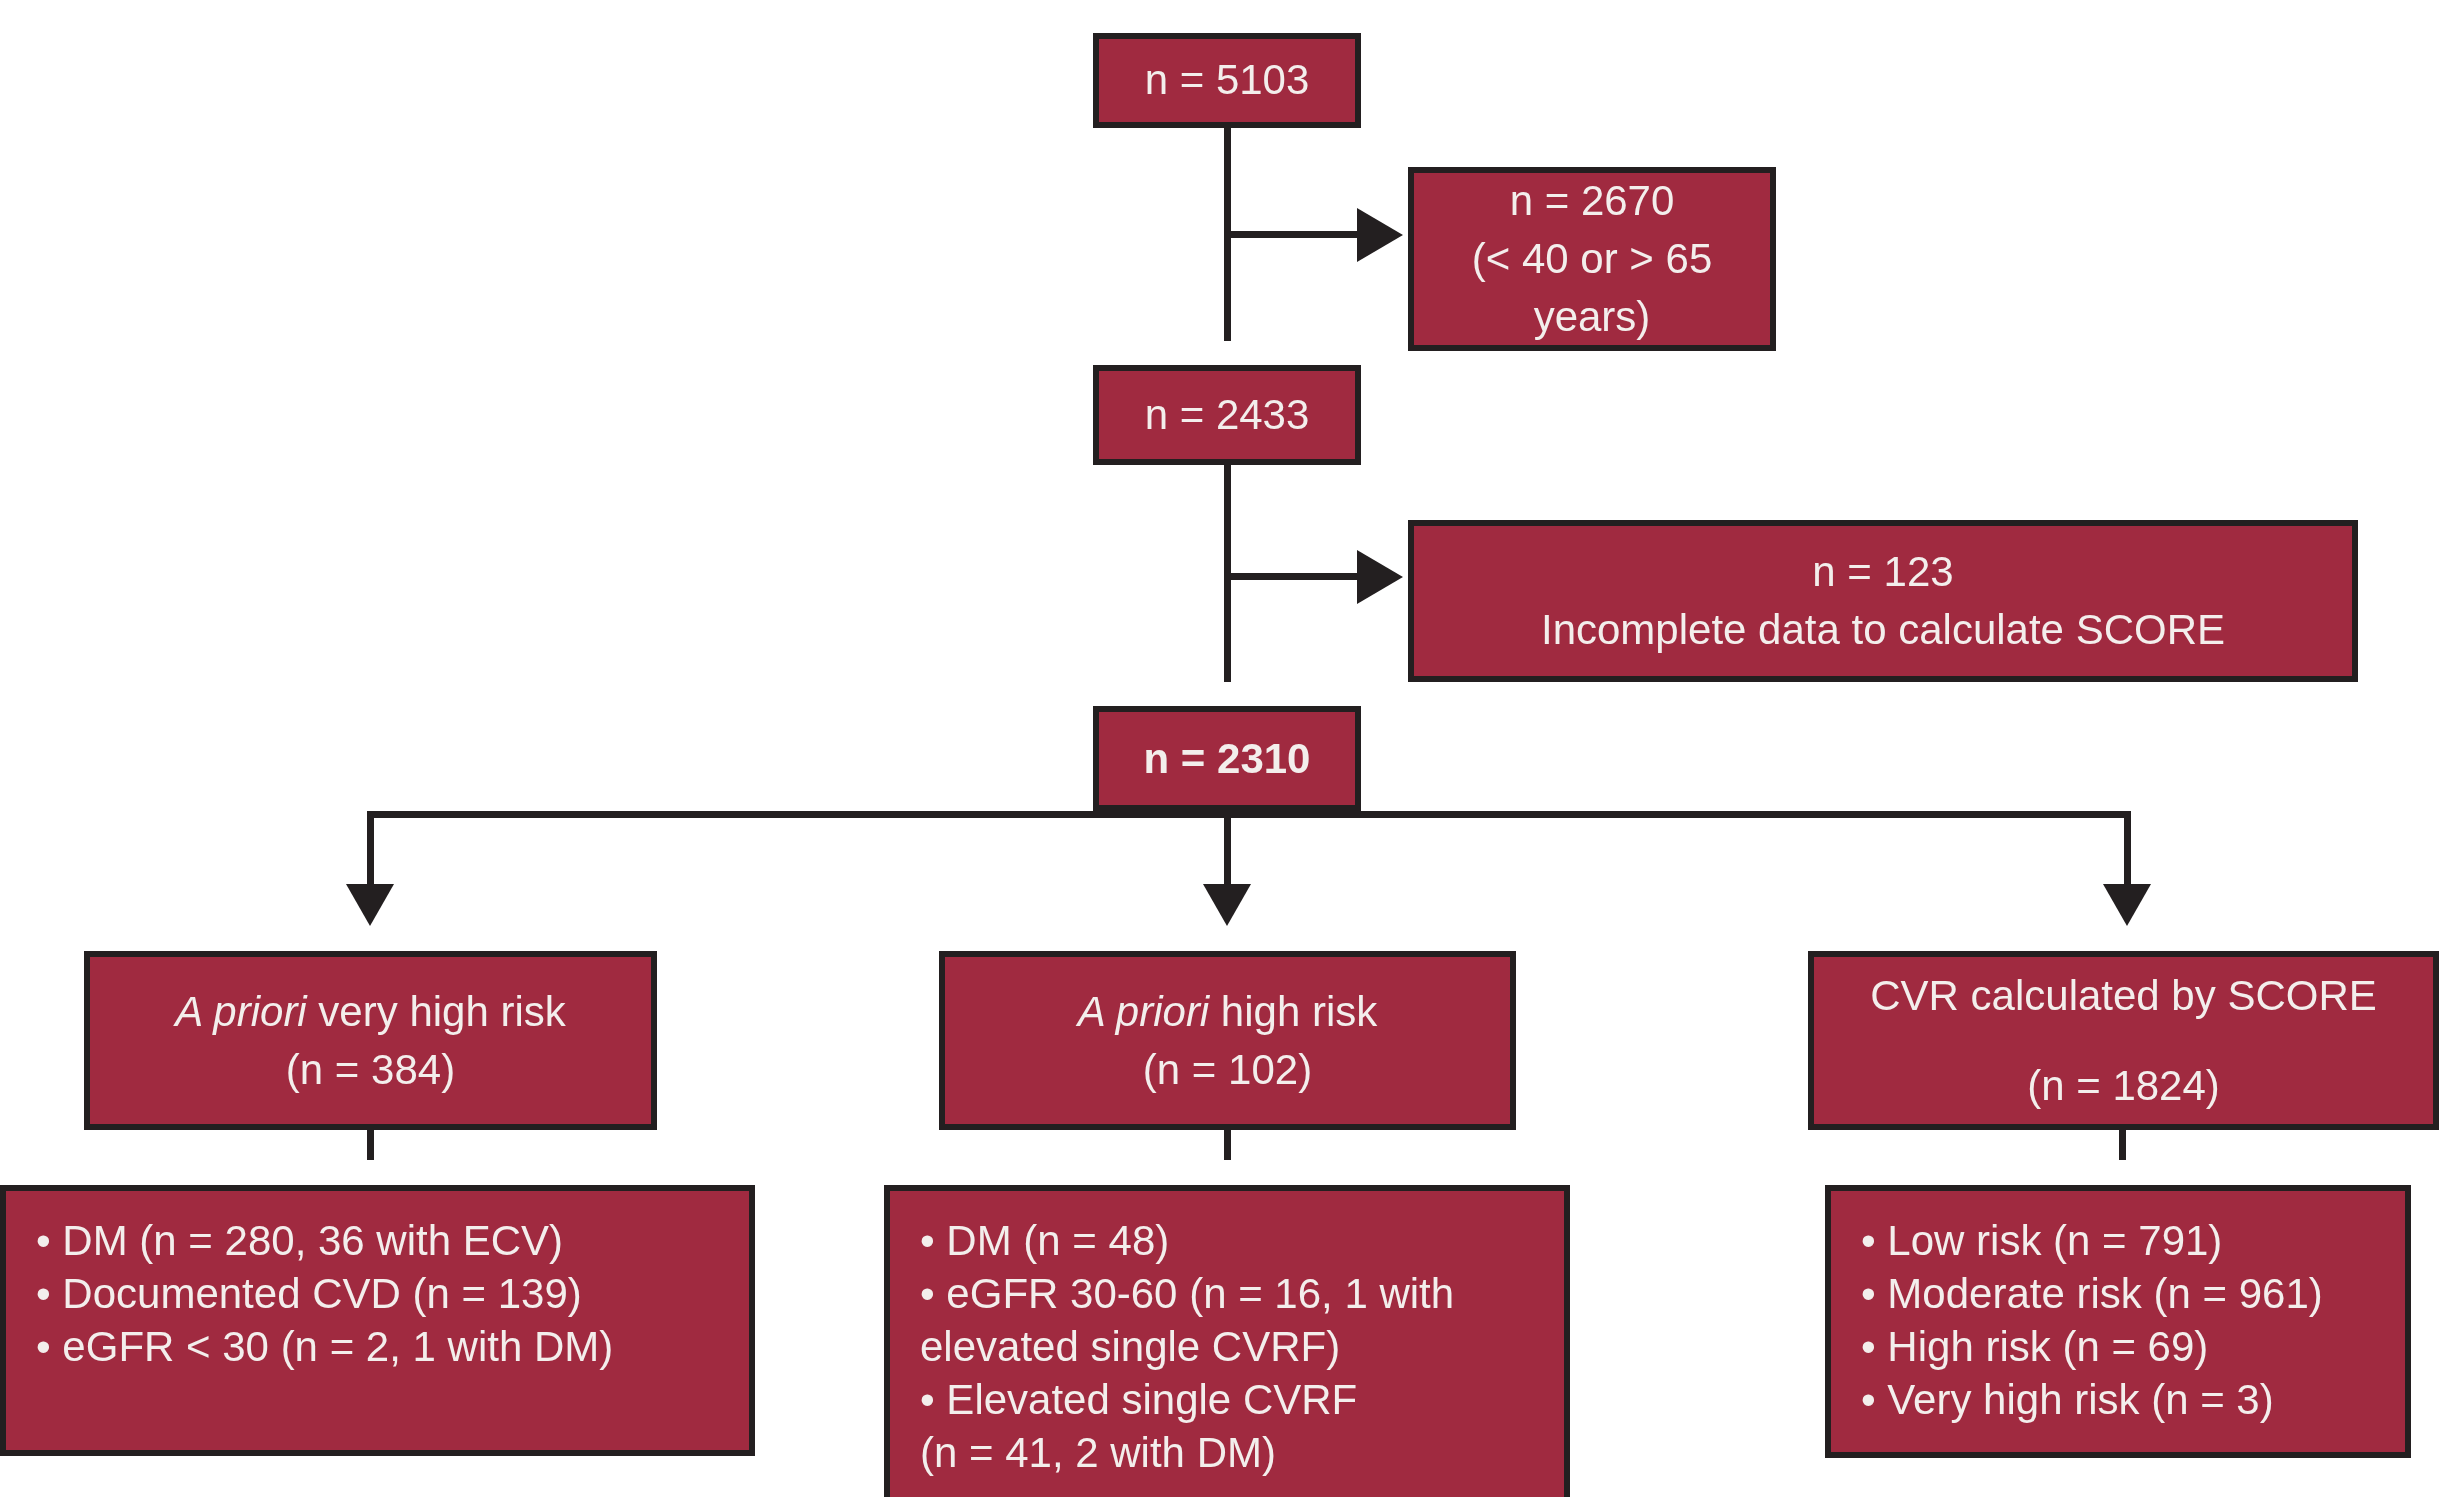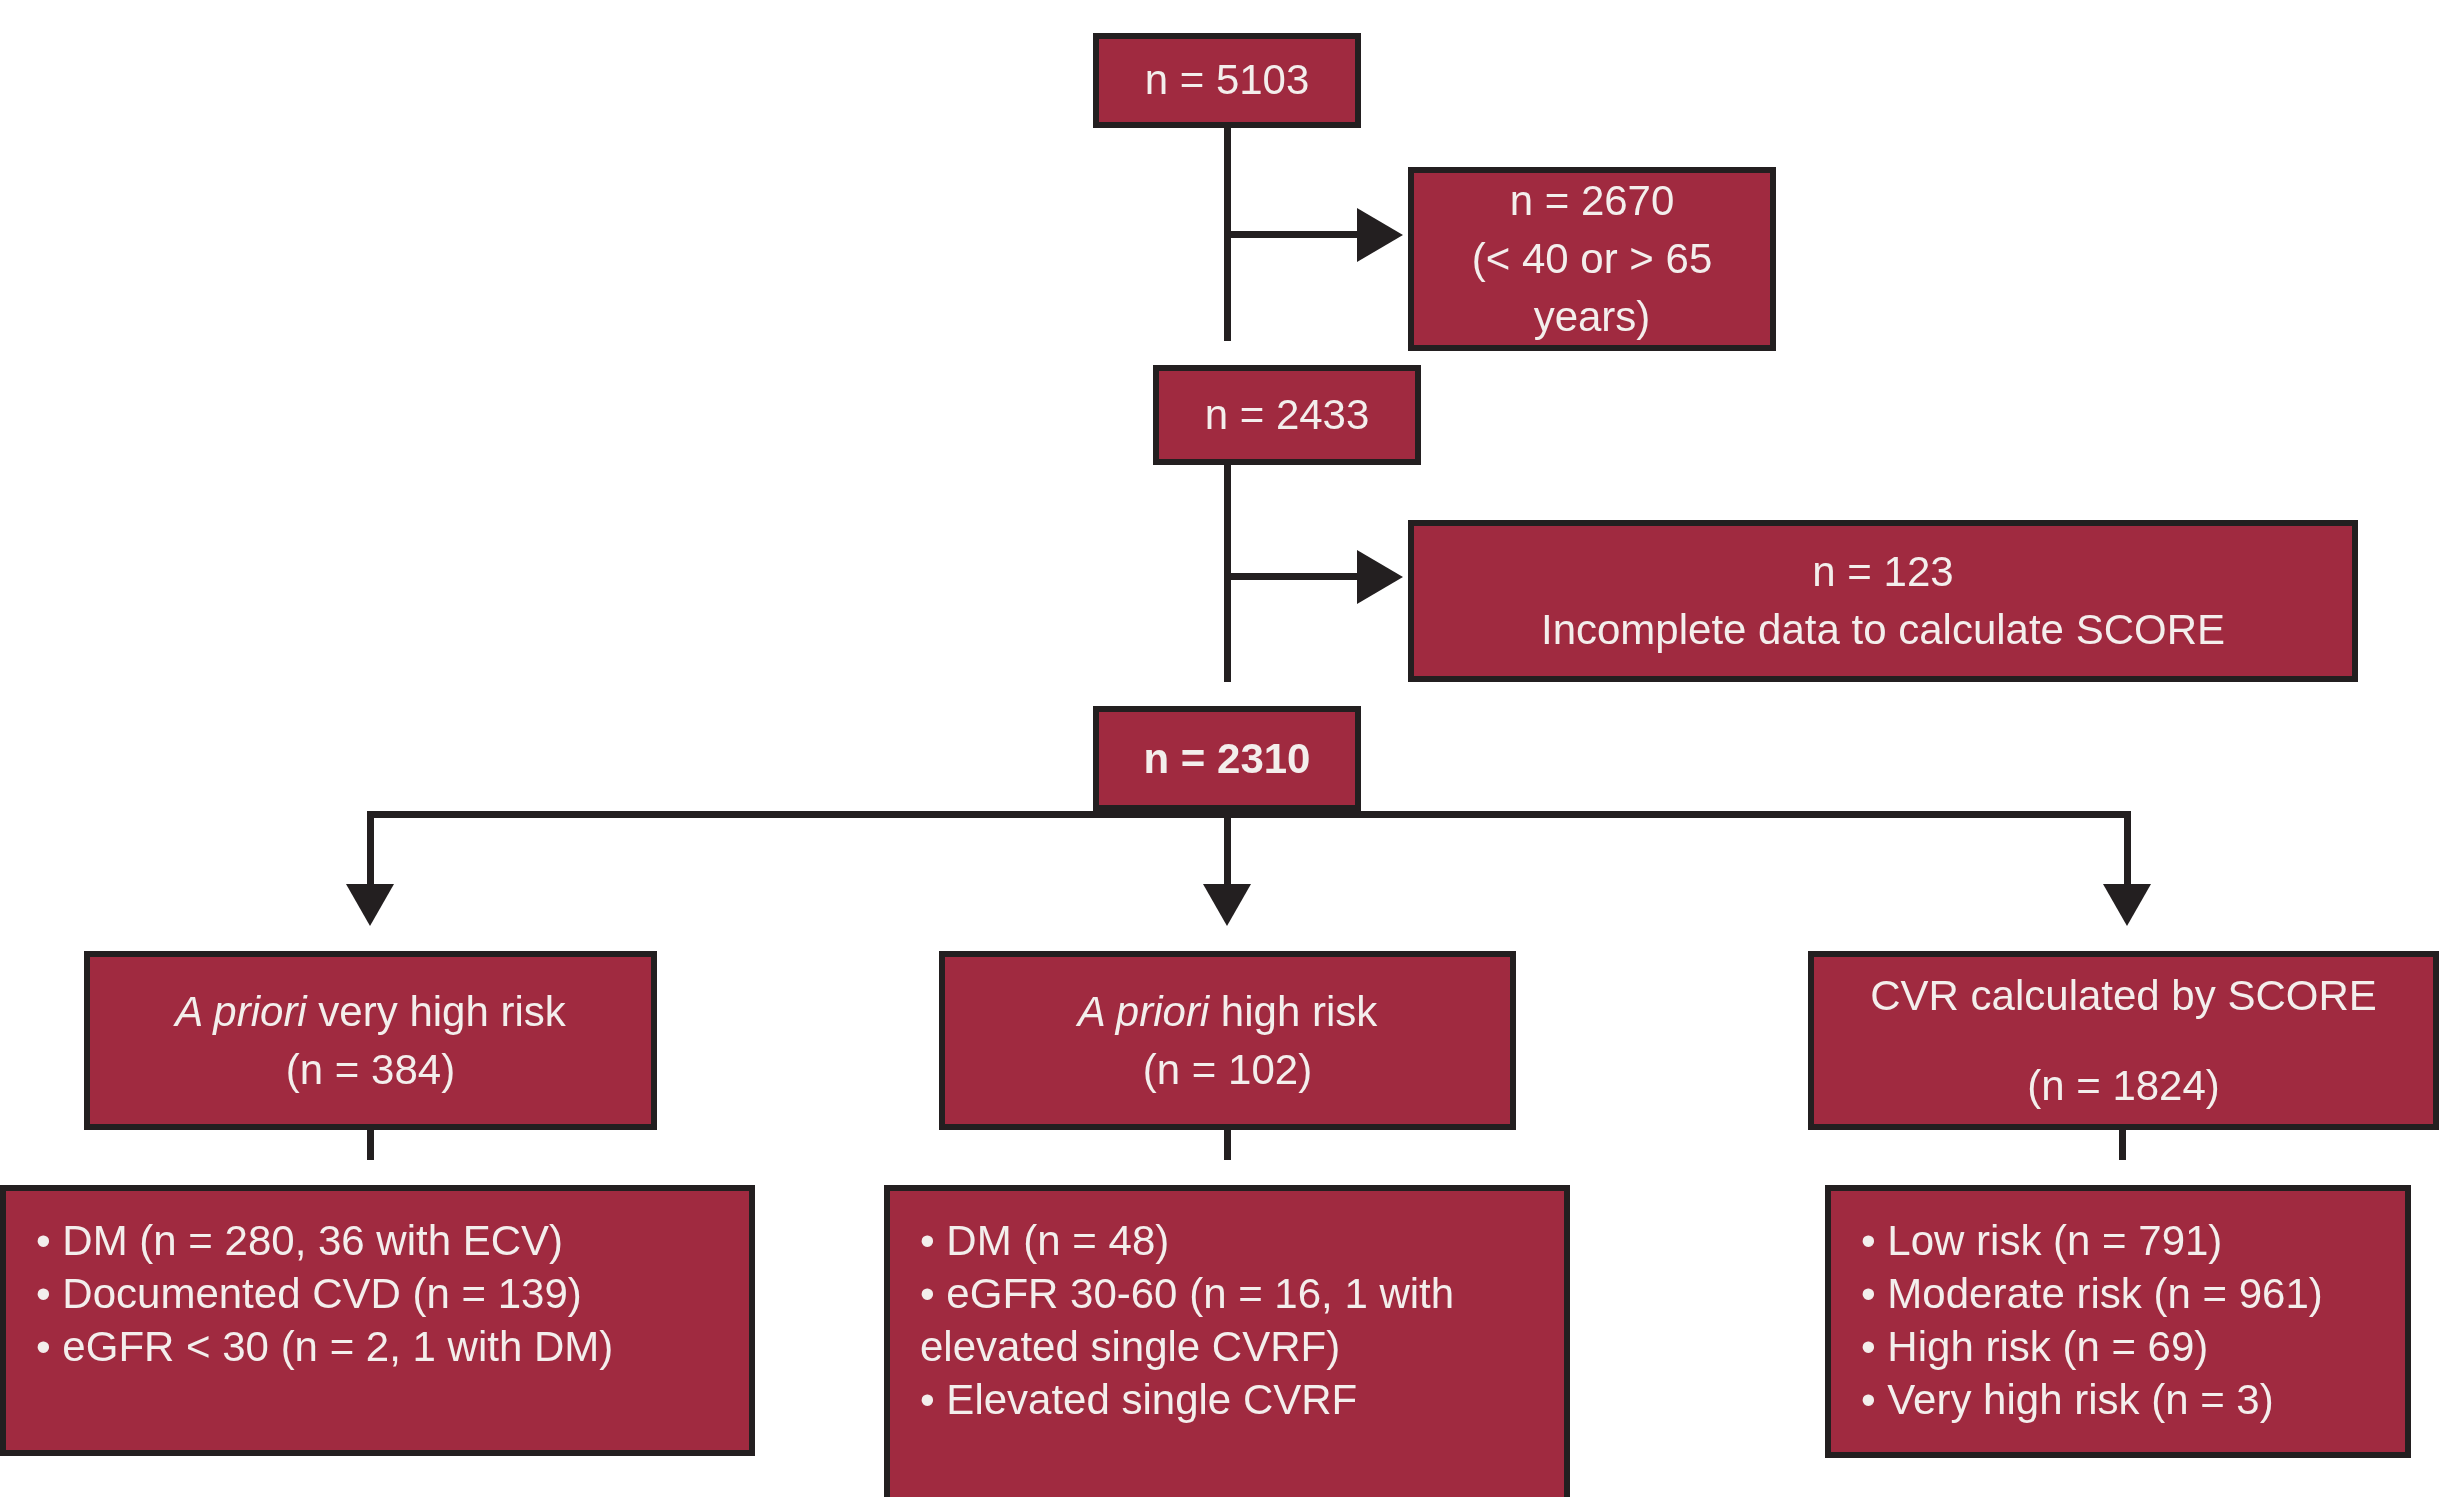--- a/index.html
+++ b/index.html
@@ -82,21 +82,21 @@
 
   <div class="box center" style="left:1093px; top:8.8px; width:268px; height:95px;">
     <div>n = 5103</div>
   </div>
 
   <div class="box center" style="left:1408px; top:143px; width:368px; height:184px;">
     <div>n = 2670</div>
     <div>(&lt; 40 or &gt; 65 years)</div>
   </div>
 
-  <div class="box center" style="left:1153px; top:341px; width:268px; height:100px;">
+  <div class="box center" style="left:1093px; top:341px; width:268px; height:100px;">
     <div>n = 2433</div>
   </div>
 
   <div class="box center" style="left:1408px; top:496px; width:950px; height:162px;">
     <div>n = 123</div>
     <div>Incomplete data to calculate SCORE</div>
   </div>
 
   <div class="box center" style="left:1093px; top:682px; width:268px; height:105px;font-weight:bold;">
     <div>n = 2310</div>
@@ -121,20 +121,21 @@
     <div>• DM (n = 280, 36 with ECV)</div>
     <div>• Documented CVD (n = 139)</div>
     <div>• eGFR &lt; 30 (n = 2, 1 with DM)</div>
   </div>
 
   <div class="box bullets" style="left:884px; top:1161px; width:686px; height:336px;">
     <div>• DM (n = 48)</div>
     <div>• eGFR 30-60 (n = 16, 1 with</div>
     <div>elevated single CVRF)</div>
     <div>• Elevated single CVRF</div>
+    <div>(n = 41, 2 with DM)</div>
   </div>
 
   <div class="box bullets" style="left:1825px; top:1161px; width:586px; height:273px;">
     <div>• Low risk (n = 791)</div>
     <div>• Moderate risk (n = 961)</div>
     <div>• High risk (n = 69)</div>
     <div>• Very high risk (n = 3)</div>
   </div>
 
 </div>

